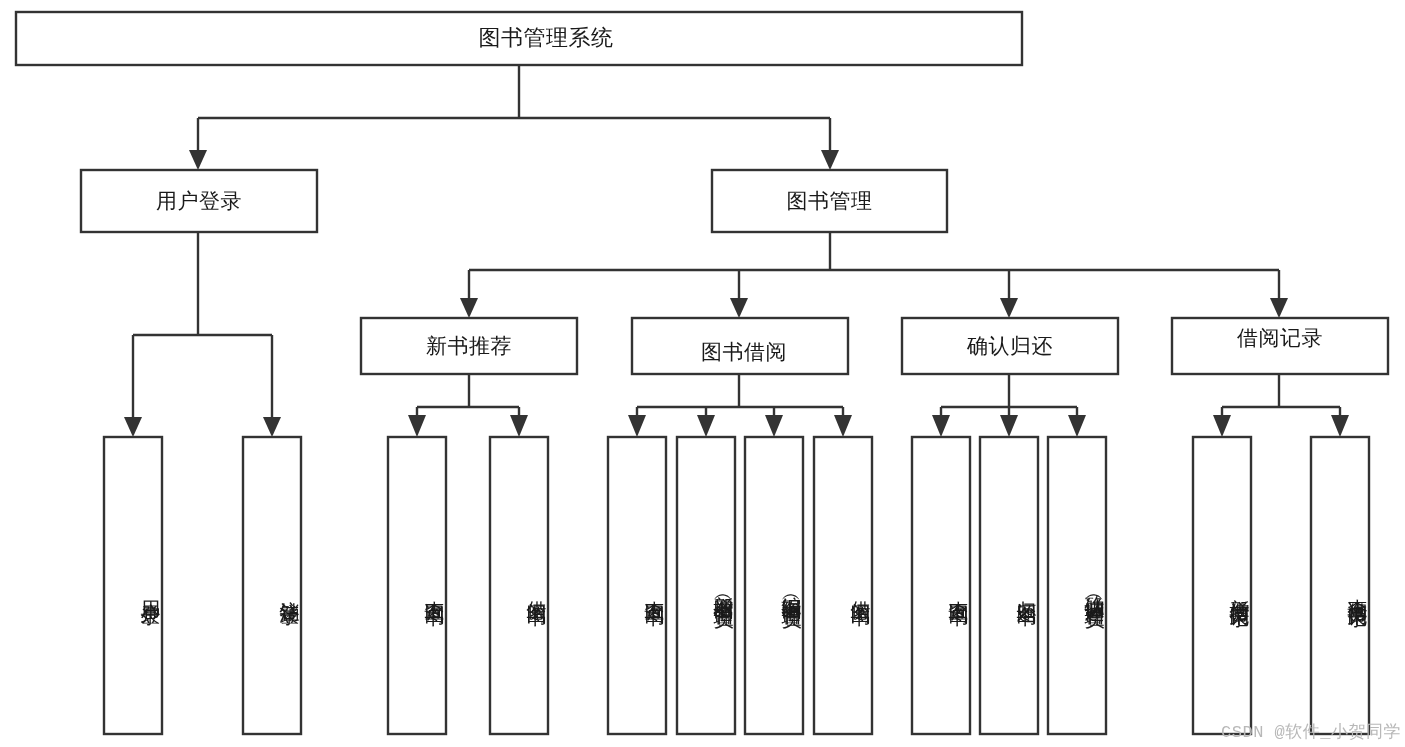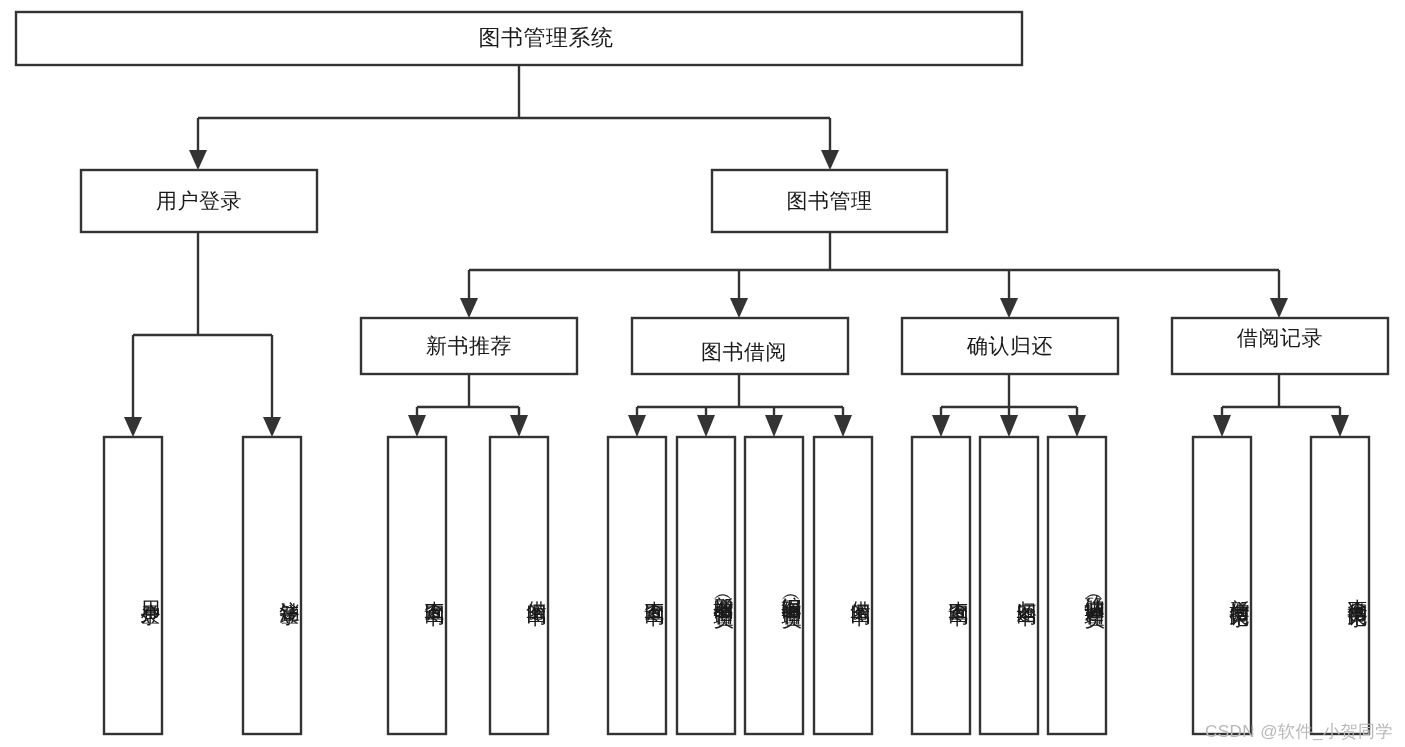--- a/index.html
+++ b/index.html
@@ -64,27 +64,28 @@
     letter-spacing: 2px;
     align-items: flex-start;
     justify-content: center;
     padding-top: 6px;
   }
   .node-label.root {
     font-size: 22px;
   }
   .watermark {
     position: absolute;
-    right: 12px;
+    right: 4px;
     bottom: 4px;
     font-size: 17px;
     color: #b8b8b8;
     letter-spacing: 0.5px;
     white-space: nowrap;
     pointer-events: none;
+    font-family: Liberation Mono, monospace;
   }
 </style>
 </head>
 <body>
 
 <div id="diagram-root">
 
   <svg class="diagram-canvas" viewBox="0 0 1405 747">
     <defs>
       <marker id="arrow" viewBox="0 0 10 12" refX="5" refY="11.5" markerWidth="8" markerHeight="10" orient="auto-start-reverse">

